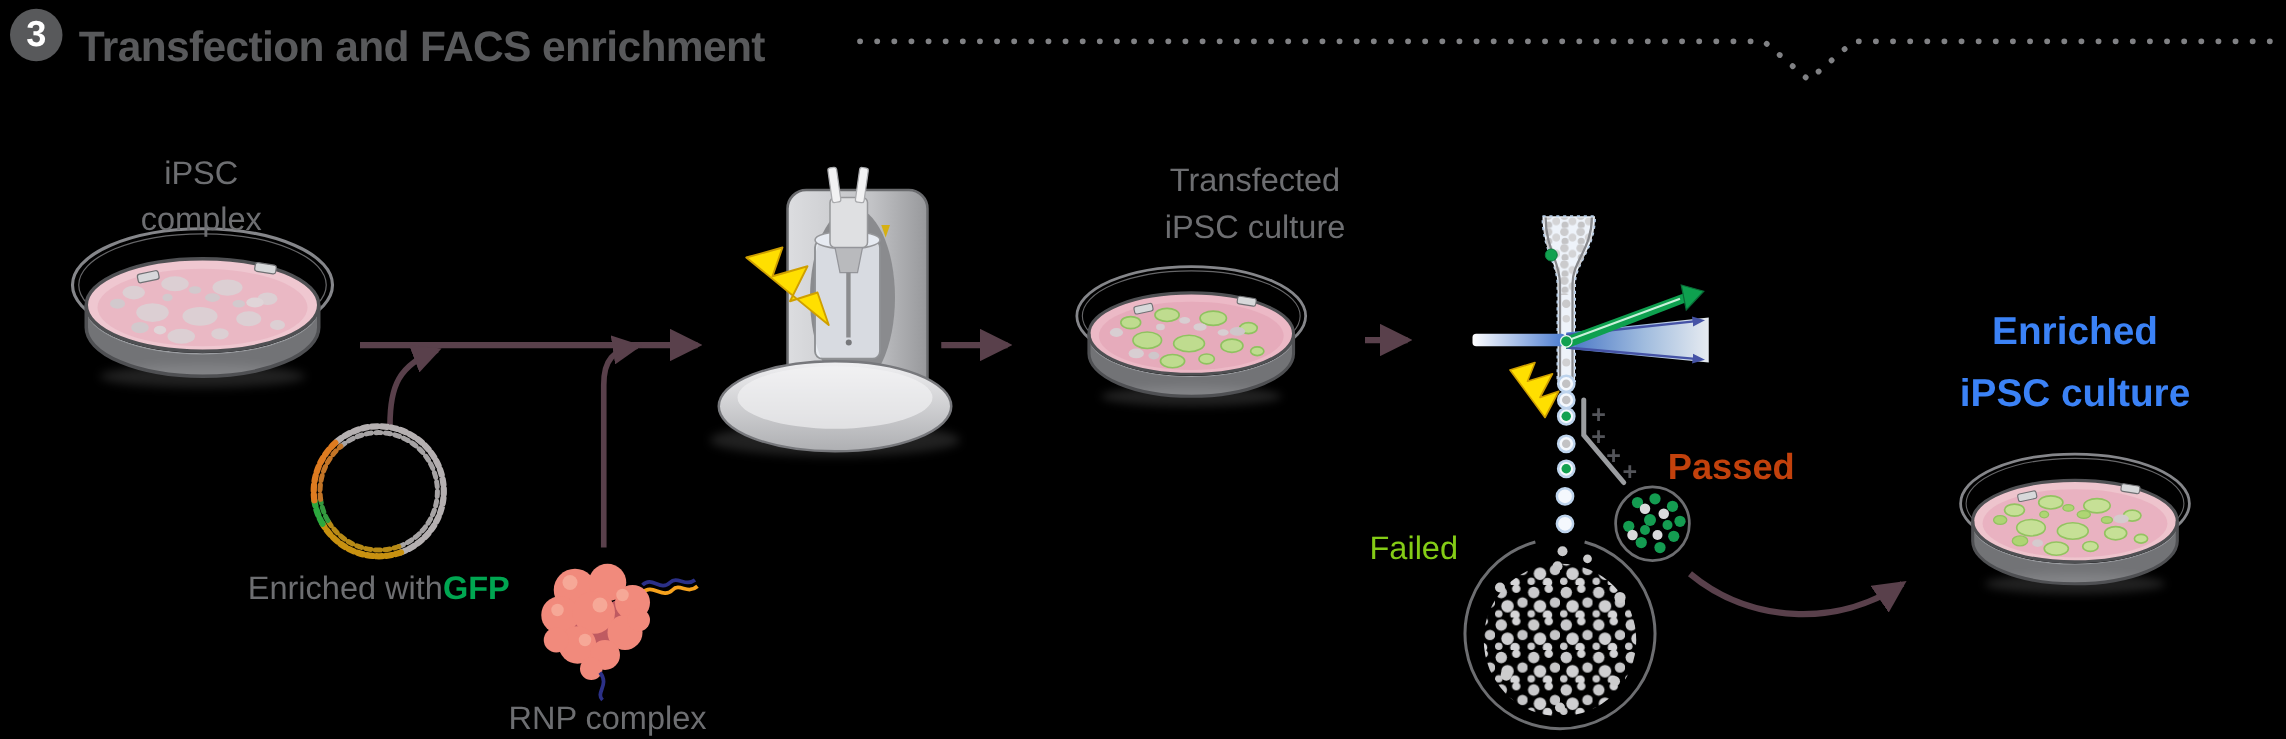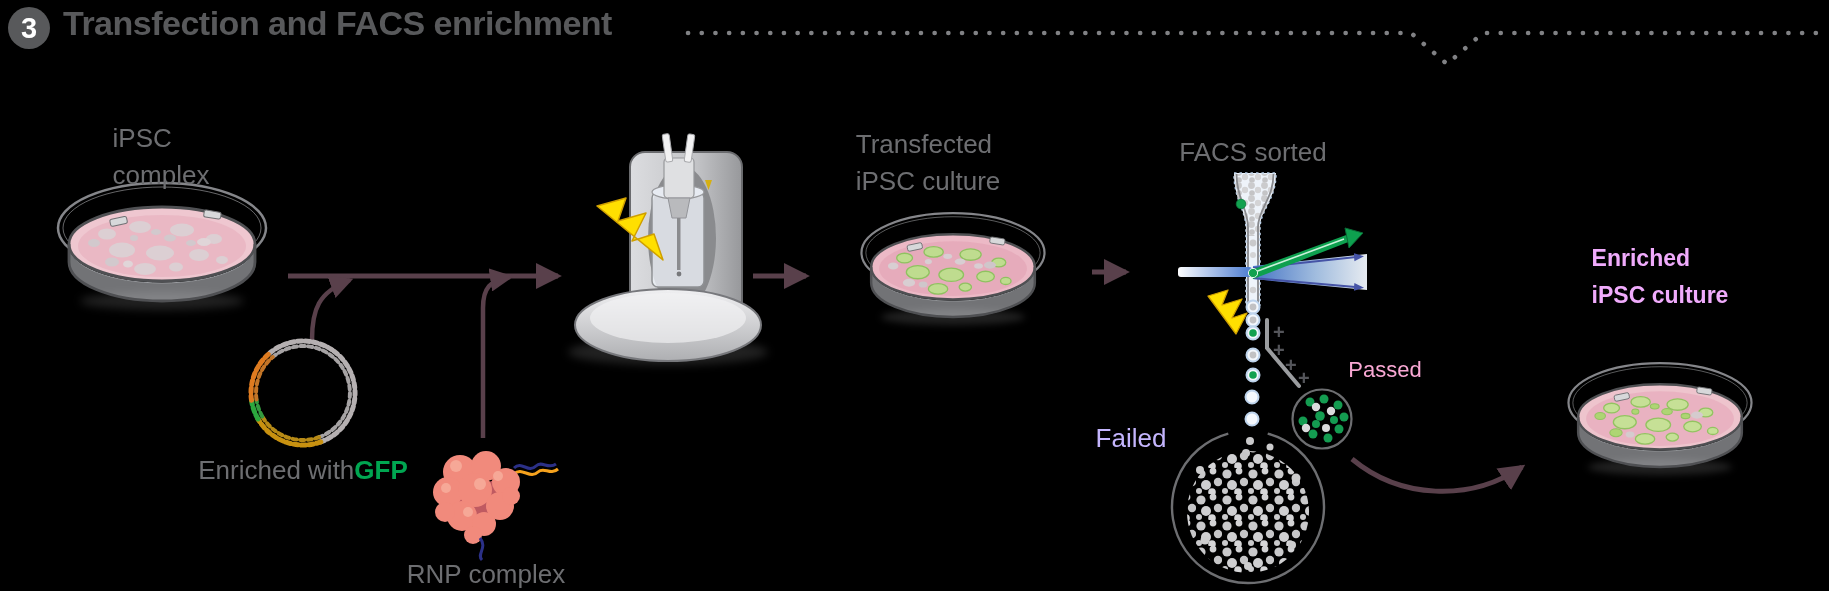--- a/index.html
+++ b/index.html
@@ -4,29 +4,29 @@
 <style>
   *{margin:0;padding:0;box-sizing:border-box}
   html,body{background:#000}
   body{width:1829px;height:591px;position:relative;overflow:hidden;
        font-family:"Liberation Sans",sans-serif}
   .scene{position:absolute;left:0;top:0;width:1829px;height:591px}
 
   .step-badge{position:absolute;left:8px;top:7px;width:42px;height:42px;border-radius:50%;
               background:#58595b;color:#fff;font-weight:bold;font-size:29px;
               display:flex;align-items:center;justify-content:center}
-  .title{position:absolute;left:63px;top:4px;font-size:34px;font-weight:bold;
+  .title{position:absolute;left:63px;top:19px;font-size:34px;font-weight:bold;
          color:#58595b;letter-spacing:-0.5px;white-space:nowrap}
 
-  .label{position:absolute;transform:translateX(-50%);
+  .label{position:absolute;transform:translateX(-50%);text-align:center;
          color:#6d6e71;font-size:26px;line-height:1.42;white-space:nowrap}
-  .label.bold{font-weight:bold;color:#f0abfc;font-size:23px;line-height:1.6}
+  .label.bold{font-weight:bold;color:#3b82f6;font-size:31px;line-height:1.6}
   .gfp{color:#00a651;font-weight:bold;margin-left:0}
-  .passed{color:#f9a8d4;font-weight:normal;font-size:22px}
-  .failed{color:#c4b5fd}
+  .passed{color:#c2410c;font-weight:bold;font-size:29px}
+  .failed{color:#84cc16}
   .charge{position:absolute;color:#54555a;font-size:20px;font-weight:bold;line-height:1}
 </style>
 </head>
 <body>
 
 <div class="scene">
 
 <svg width="1829" height="591" viewBox="0 0 1829 591">
   <defs>
     <marker id="ah" viewBox="0 0 10 10" refX="8.5" refY="5" markerWidth="5.2" markerHeight="5.2" orient="auto-start-reverse">
@@ -297,26 +297,25 @@
   <span>complex</span>
 </div>
 
 <div class="label" style="left:303px;top:452px">
   <span>Enriched with</span><span class="gfp">GFP</span>
 </div>
 
 
 <div class="label" style="left:486px;top:556px">RNP complex</div>
 
-<div class="label" style="left:928px;top:126px">
+<div class="label" style="left:1004px;top:126px">
   <span>Transfected</span><br>
   <span>iPSC culture</span>
 </div>
 
-<div class="label" style="left:1253px;top:134px">FACS sorted</div>
 
 <div class="label passed" style="left:1385px;top:354px">Passed</div>
 
 <div class="label failed" style="left:1131px;top:420px">Failed</div>
 
 <div class="label bold" style="left:1660px;top:240px">
   <span>Enriched</span><br>
   <span>iPSC culture</span>
 </div>
 

